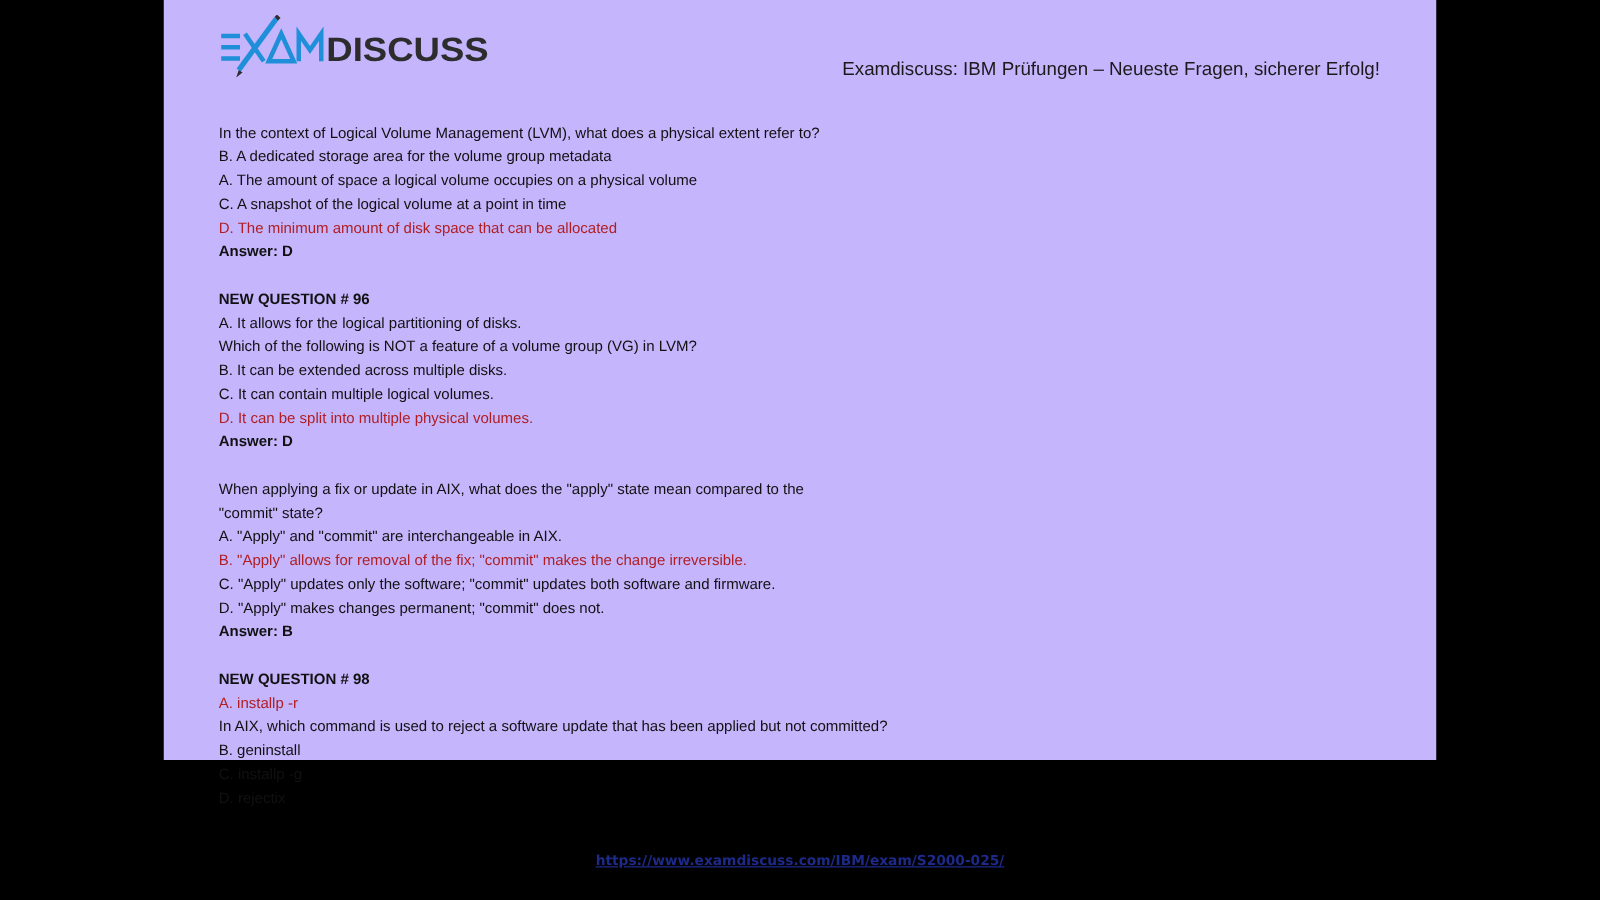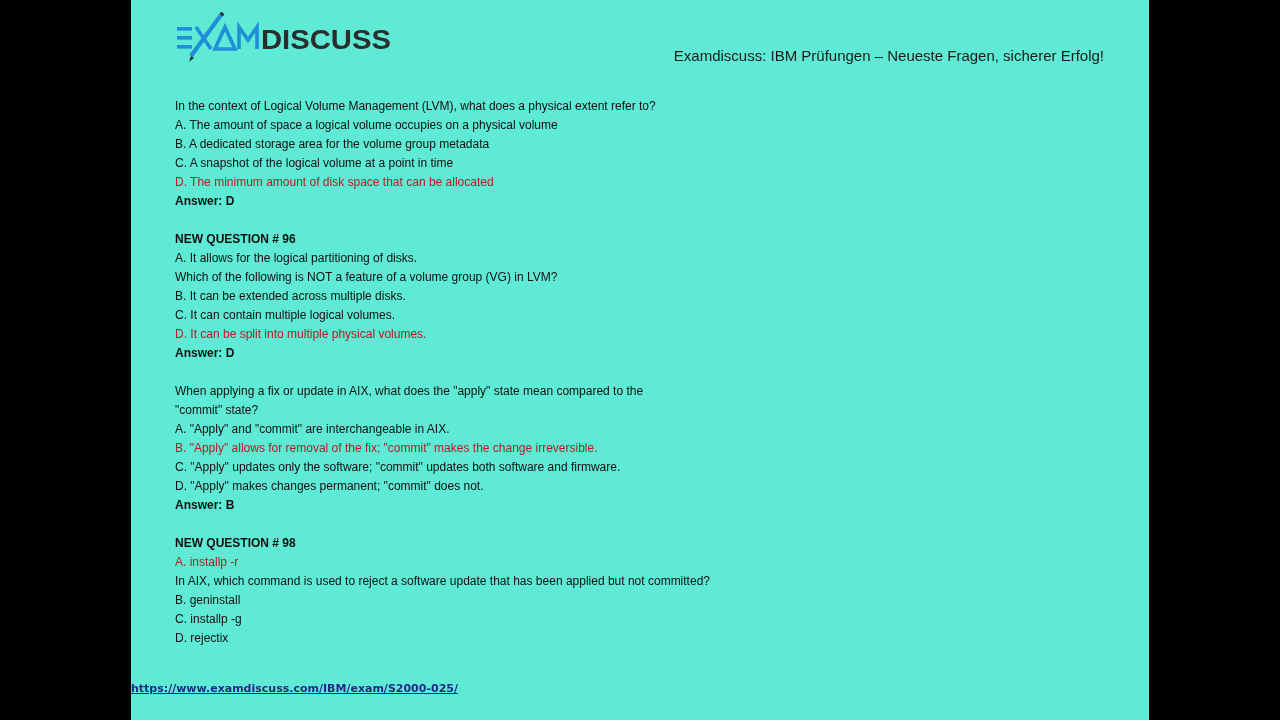--- a/index.html
+++ b/index.html
@@ -8,22 +8,22 @@
       width: 1280px;
       height: 720px;
       background: #000000;
       overflow: hidden;
     }
     .page {
       position: absolute;
       left: 131px;
       top: 0;
       width: 1018px;
-      height: 720px;
-      background: #5eead4;
+      height: 608px;
+      background: #c4b5fd;
       font-family: "Liberation Sans", sans-serif;
       color: #111111;
     }
     .logo {
       position: absolute;
       left: 44px;
       top: 12px;
       width: 220px;
       height: 54px;
     }
@@ -48,21 +48,21 @@
       white-space: nowrap;
     }
     .line.correct { color: #b01e23; }
     .line.bold { font-weight: bold; }
     .gap { height: 19px; }
     .footer-link {
       position: absolute;
       left: 0;
       width: 100%;
       top: 682px;
-      text-align: left;
+      text-align: center;
       font-family: "DejaVu Sans", sans-serif;
       font-size: 11px;
       font-weight: bold;
       color: #1d2a8a;
       text-decoration: underline;
     }
   </style>
 </head>
 <body>
 
@@ -89,22 +89,22 @@
 
     <text x="86" y="37" font-family="Liberation Sans, sans-serif" font-weight="bold" font-size="27" fill="#2d2d2d" textLength="130" lengthAdjust="spacingAndGlyphs">DISCUSS</text>
   </svg>
 
   <div class="tagline">Examdiscuss: IBM Prüfungen – Neueste Fragen, sicherer Erfolg!</div>
 
   <div class="content">
 
     <div>
       <div class="line">In the context of Logical Volume Management (LVM), what does a physical extent refer to?</div>
+      <div class="line">B. A dedicated storage area for the volume group metadata</div>
       <div class="line">A. The amount of space a logical volume occupies on a physical volume</div>
-      <div class="line">B. A dedicated storage area for the volume group metadata</div>
       <div class="line">C. A snapshot of the logical volume at a point in time</div>
       <div class="line correct">D. The minimum amount of disk space that can be allocated</div>
       <div class="line bold">Answer: D</div>
     </div>
 
     <div class="gap"></div>
 
     <div>
       <div class="line bold">NEW QUESTION # 96</div>
       <div class="line">A. It allows for the logical partitioning of disks.</div>

